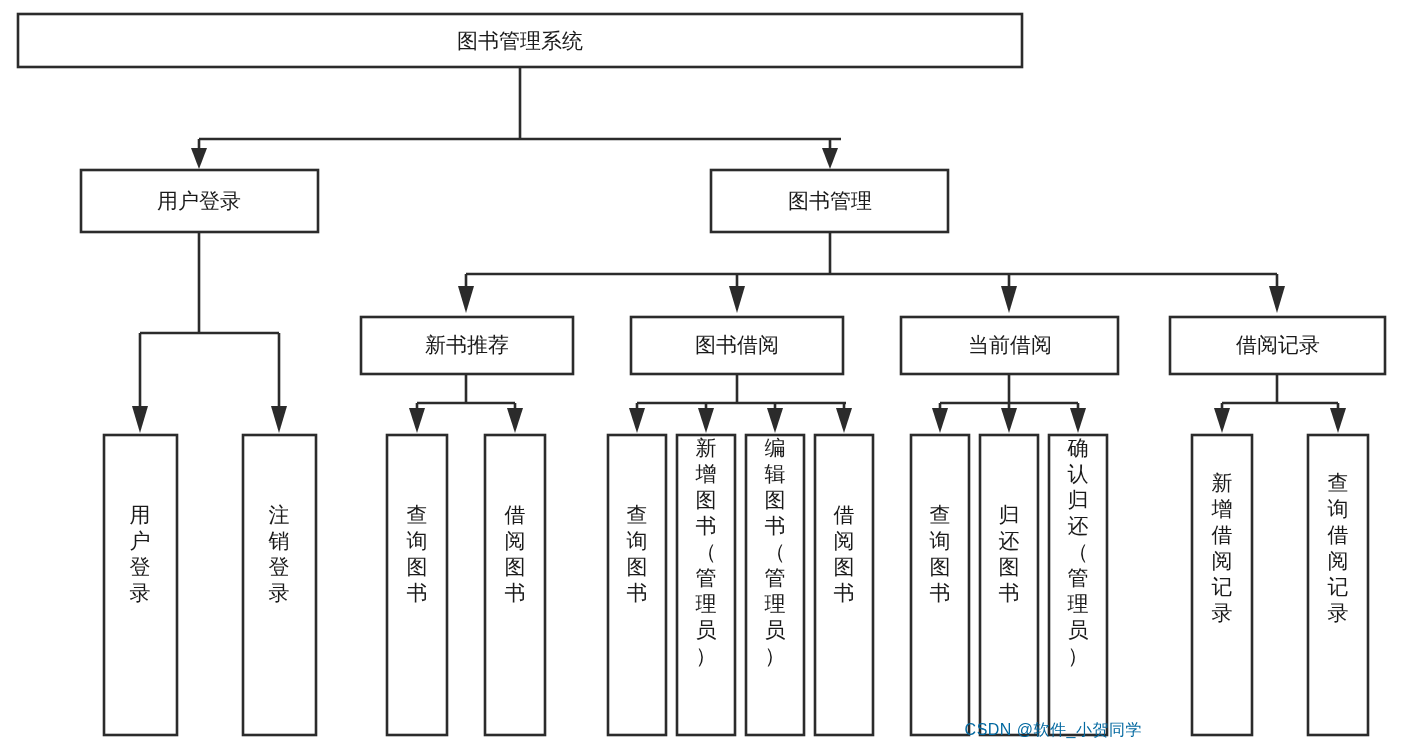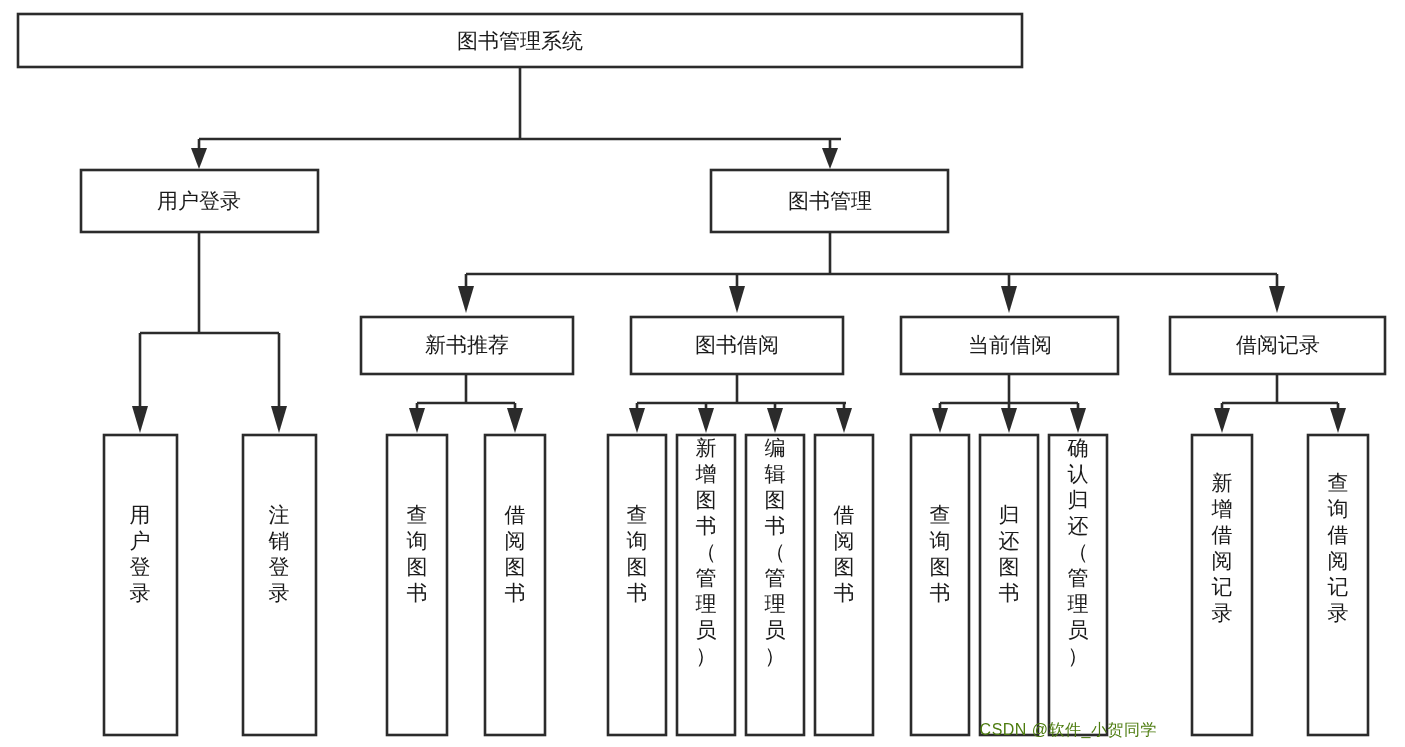--- a/index.html
+++ b/index.html
@@ -50,25 +50,25 @@
     dominant-baseline: middle;
   }
   .node-label-vertical {
     font-family: "Liberation Sans", sans-serif;
     fill: #1a1a1a;
     font-size: 21px;
     text-anchor: middle;
   }
   .watermark-text {
     position: absolute;
-    right: 8px;
+    right: 23px;
     bottom: 6px;
     font-family: "Liberation Sans", sans-serif;
     font-size: 16px;
-    color: #4d7c0f;
+    color: #0369a1;
     letter-spacing: 0.5px;
     white-space: nowrap;
     pointer-events: none;
     text-align: center;
   }
 </style>
 </head>
 <body>
 
 <div id="diagram-root">

